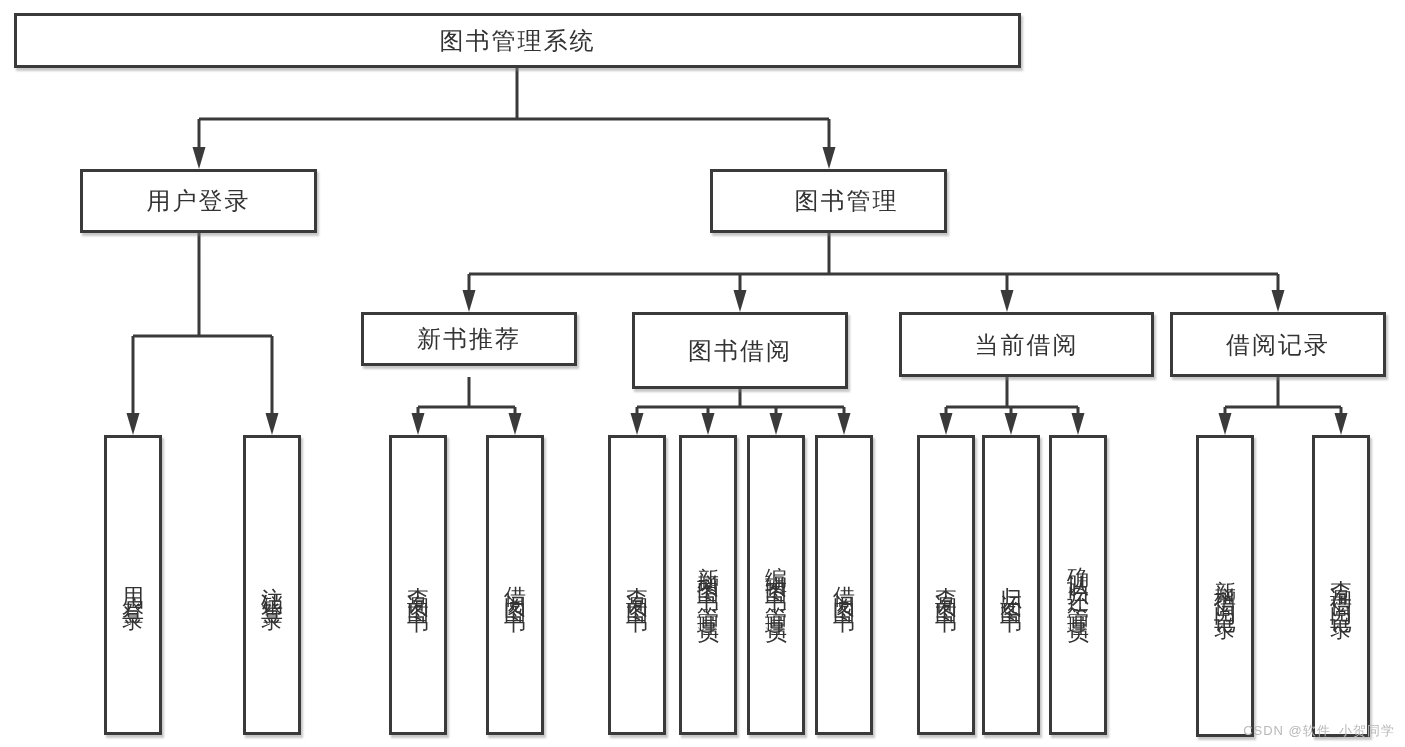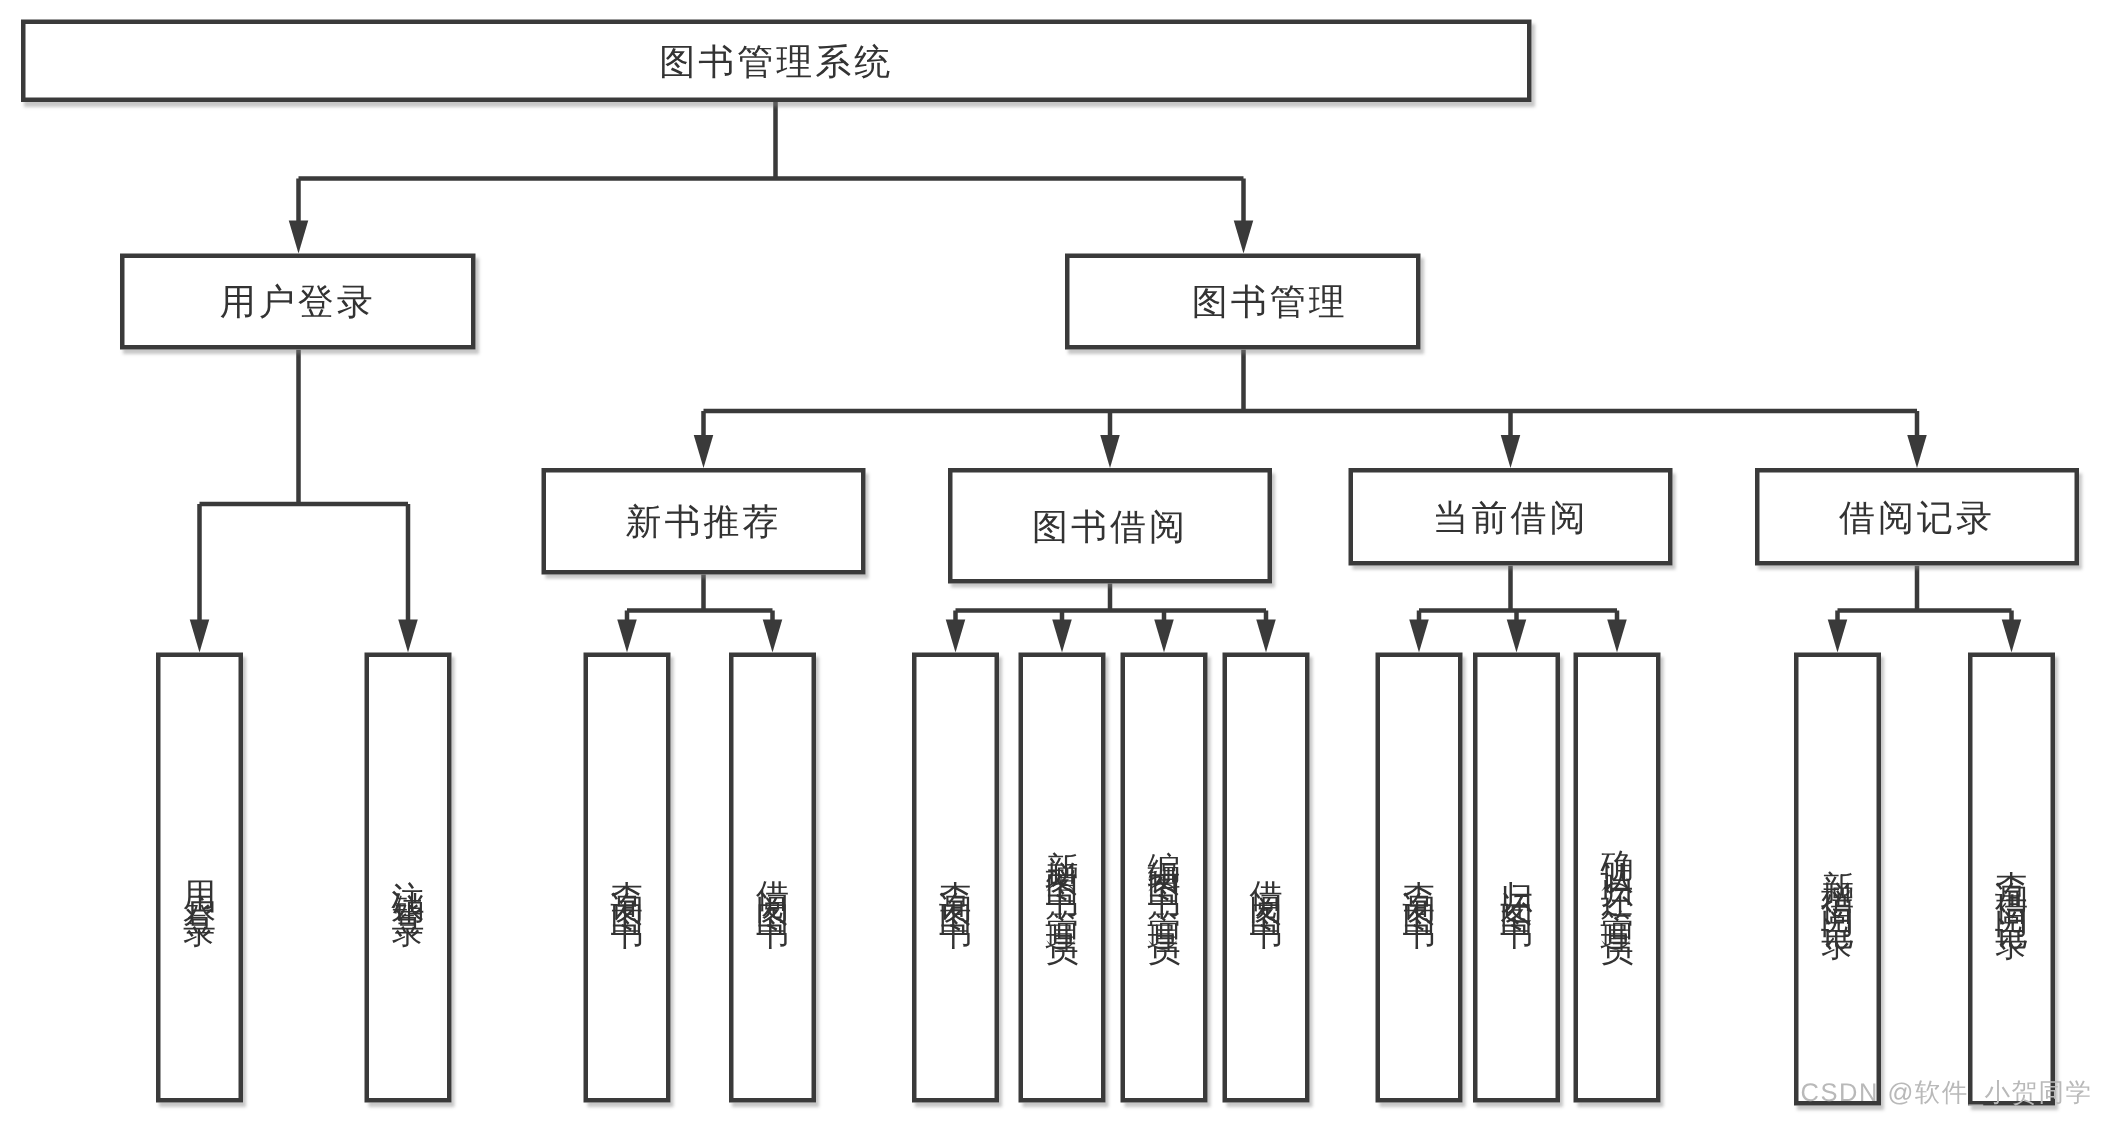--- a/index.html
+++ b/index.html
@@ -41,21 +41,21 @@
     writing-mode: vertical-rl;
     text-orientation: mixed;
     font-size: 22px;
     letter-spacing: 8px;
     line-height: 1;
   }
   .watermark {
     position: absolute;
     right: 10px;
     bottom: 7px;
-    font-size: 17px;
+    font-size: 13px;
     letter-spacing: 1px;
     color: var(--wm);
     white-space: nowrap;
   }
 </style>
 </head>
 <body>
 
 <div class="canvas">
 
@@ -106,27 +106,27 @@
     <span>图书管理系统</span>
   </div>
 
   <div class="box h" style="left:80px; top:169px; width:237px; height:64px;">
     <span>用户登录</span>
   </div>
   <div class="box h" style="left:710px; top:169px; width:237px; height:64px;padding-left:36px;">
     <span>图书管理</span>
   </div>
 
-  <div class="box h" style="left:361px; top:312px; width:216px; height:71px;">
+  <div class="box h" style="left:361px; top:312px; width:216px; height:54px;">
     <span>新书推荐</span>
   </div>
   <div class="box h" style="left:632px; top:312px; width:216px; height:77px;">
     <span>图书借阅</span>
   </div>
-  <div class="box h" style="left:899px; top:312px; width:216px; height:65px;">
+  <div class="box h" style="left:899px; top:312px; width:255px; height:65px;">
     <span>当前借阅</span>
   </div>
   <div class="box h" style="left:1170px; top:312px; width:216px; height:65px;">
     <span>借阅记录</span>
   </div>
 
   <div class="box v" style="left:104px; top:435px; width:58px; height:300px;">
     <span>用户登录</span>
   </div>
   <div class="box v" style="left:243px; top:435px; width:58px; height:300px;">

